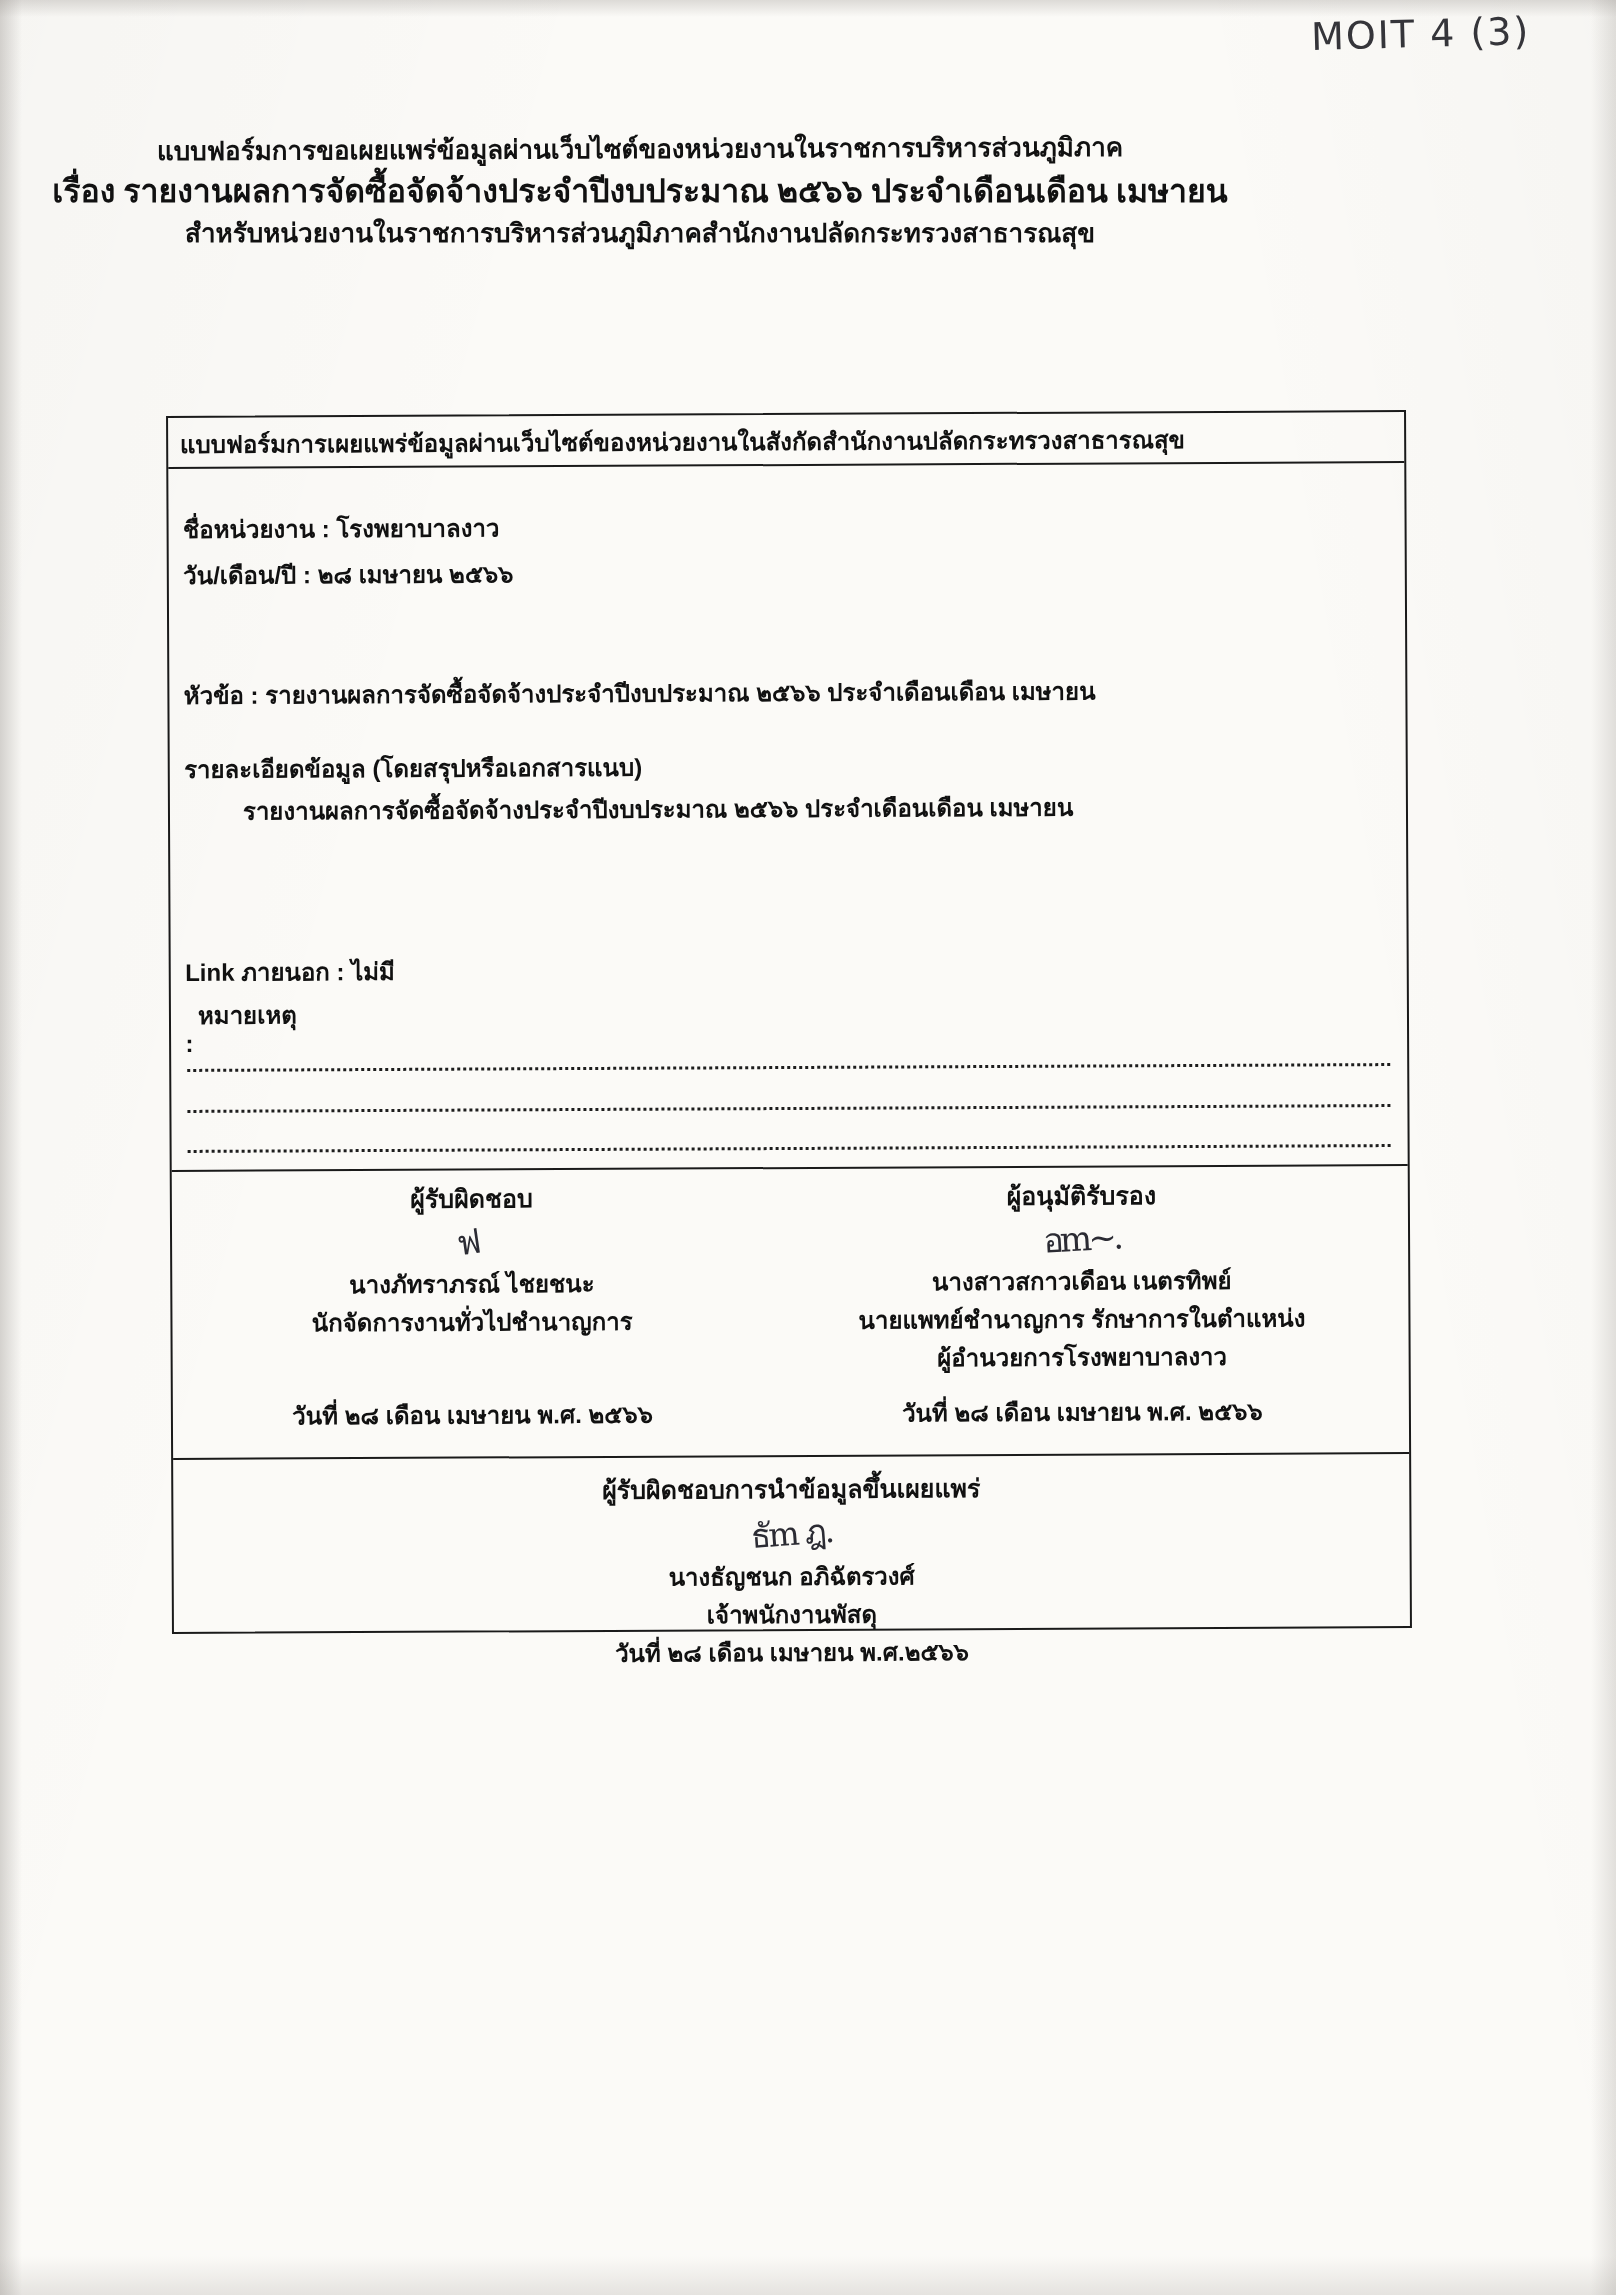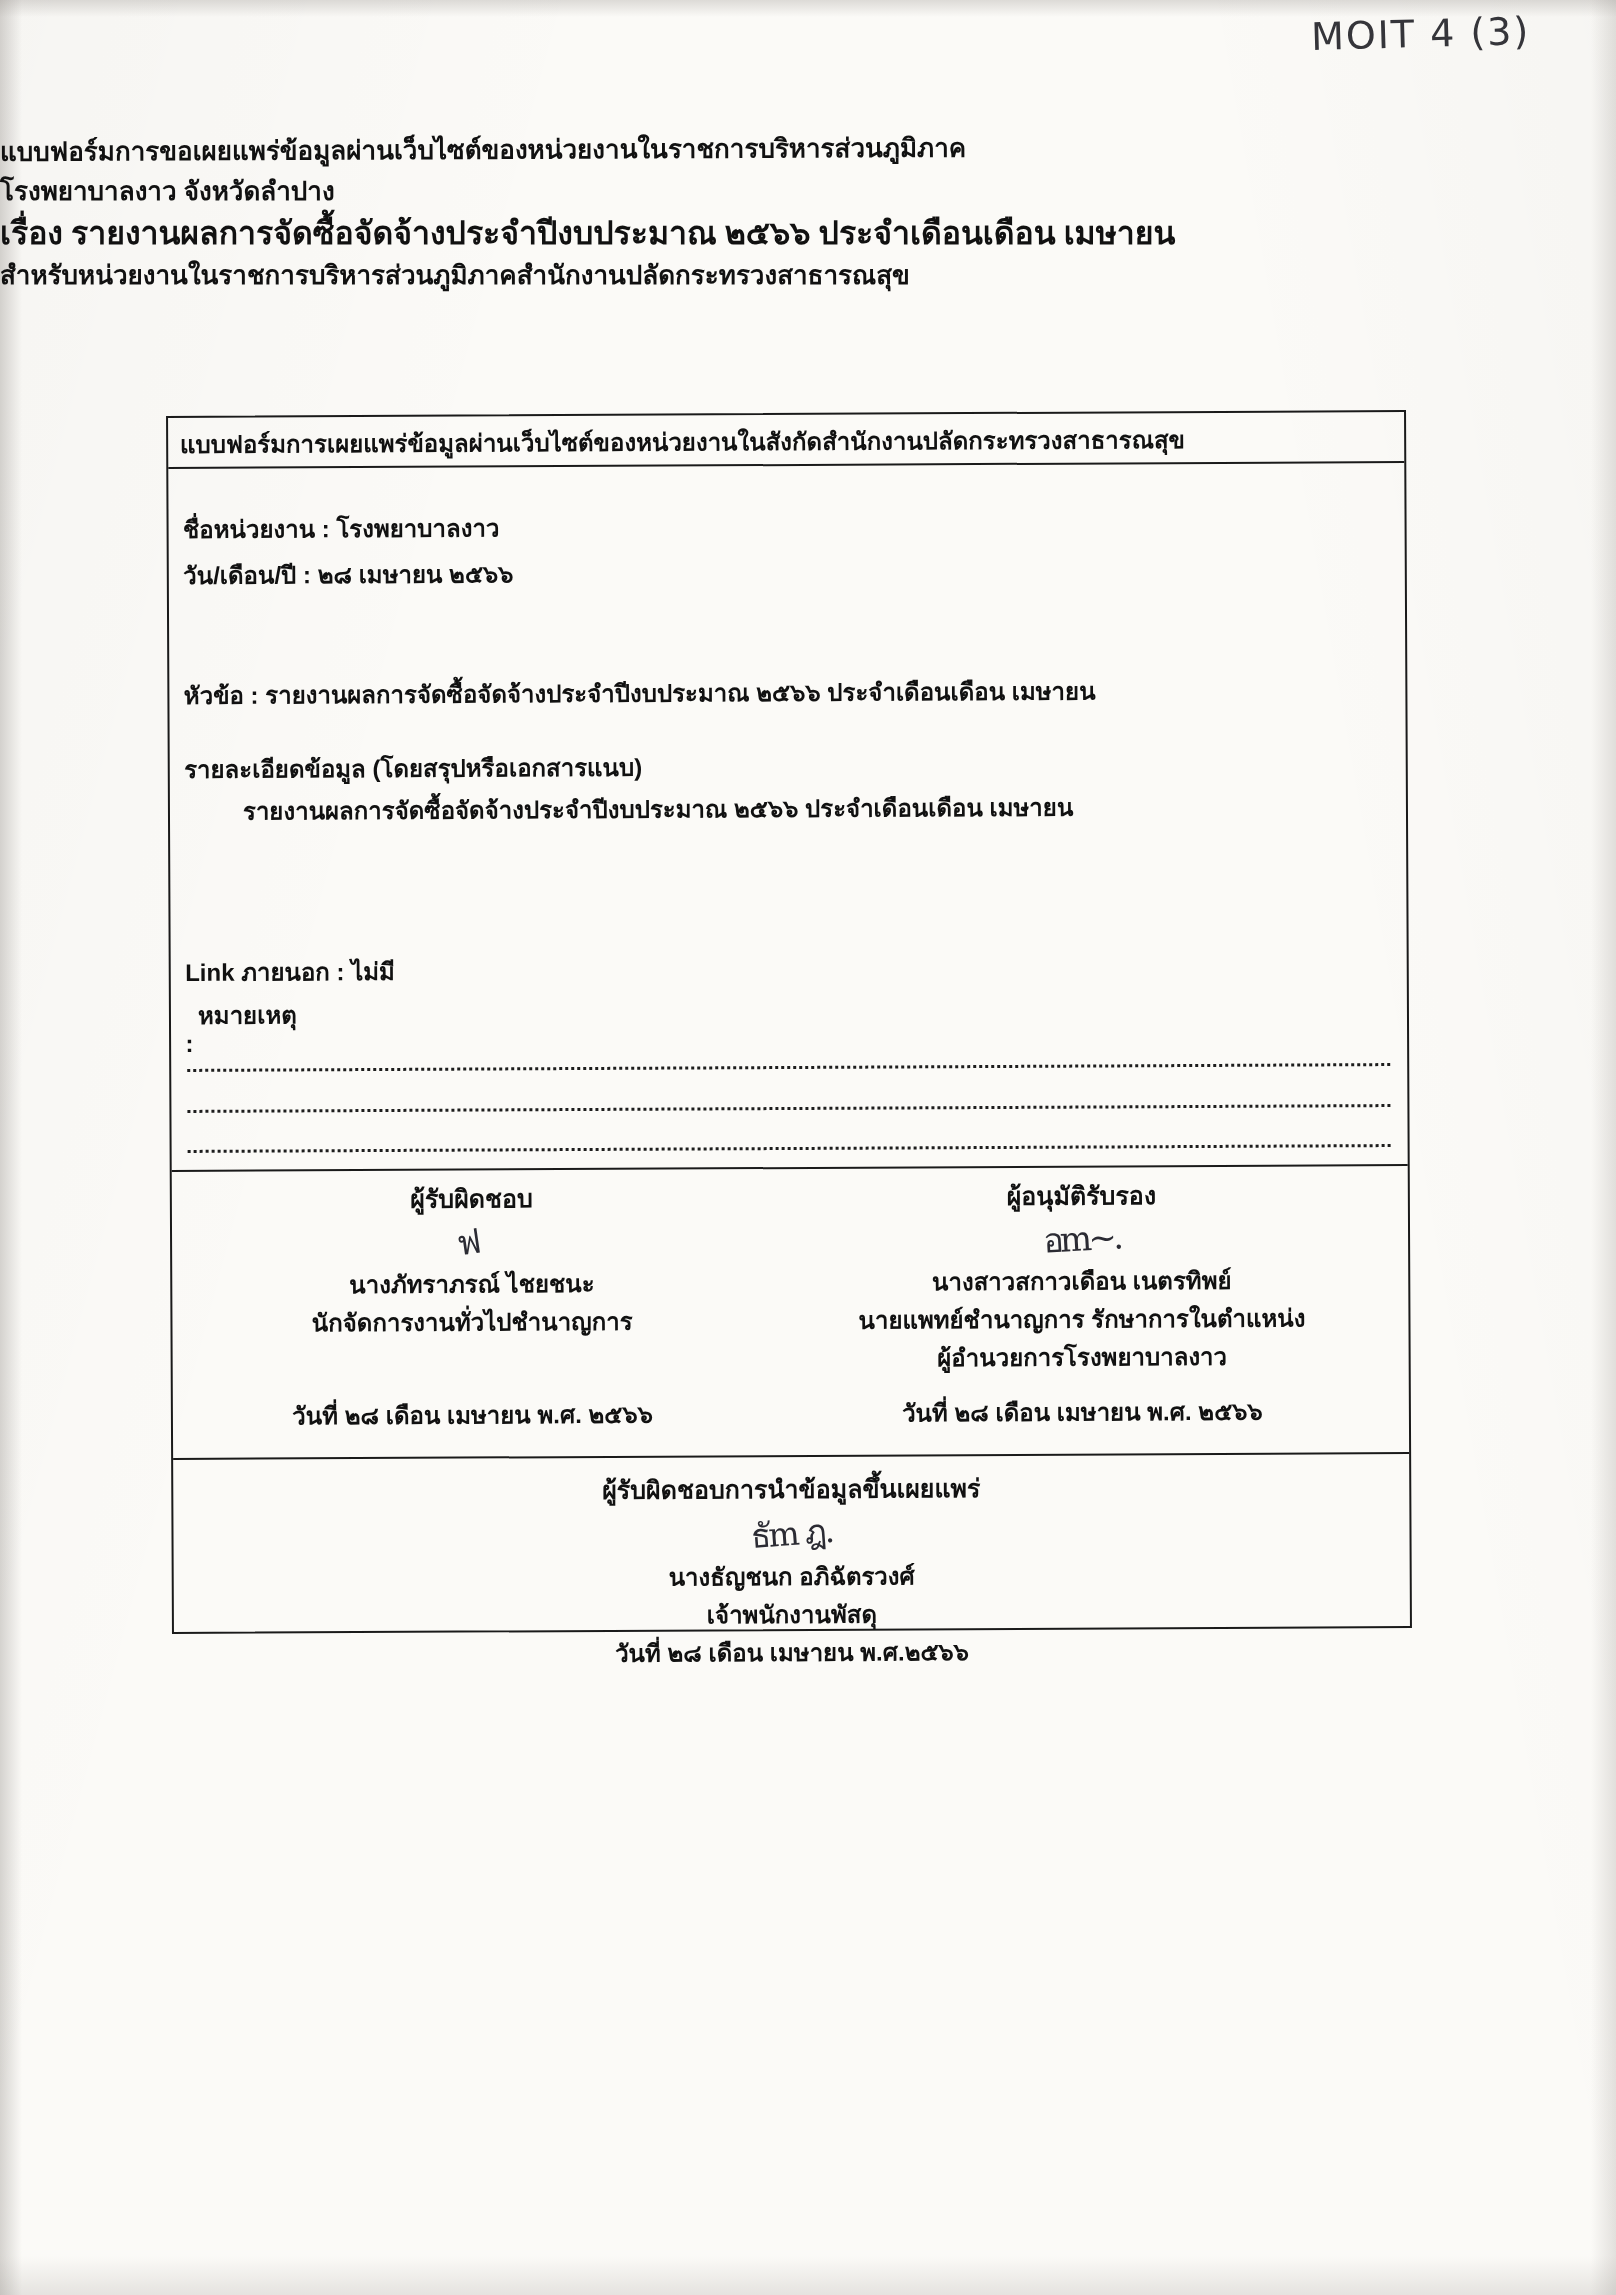--- a/index.html
+++ b/index.html
@@ -53,21 +53,21 @@
     transform: rotate(-1.6deg);
     white-space: nowrap;
   }
 
   
   .doc-header {
     position: absolute;
     left: 0;
     top: 128px;
     width: 1280px;
-    text-align: left;
+    text-align: center;
     color: #111;
   }
   .doc-header .hline {
     font-weight: bold;
     font-size: 26px;
     line-height: 42px;
     letter-spacing: 0px;
     white-space: nowrap;
   }
   .doc-header .hline.l1 { font-size: 26px; transform: rotate(-0.25deg); }
@@ -217,21 +217,20 @@
 
   <div class="scan-edge-left"></div>
   <div class="scan-edge-top"></div>
   <div class="scan-edge-right"></div>
   <div class="scan-edge-bottom"></div>
 
   <div class="moit-code">MOIT 4 (3)</div>
 
   <div class="doc-header">
     <div class="hline l1">แบบฟอร์มการขอเผยแพร่ข้อมูลผ่านเว็บไซต์ของหน่วยงานในราชการบริหารส่วนภูมิภาค</div>
-    <div class="hline l2">โรงพยาบาลงาว  จังหวัดลำปาง</div>
     <div class="hline l4">เรื่อง  รายงานผลการจัดซื้อจัดจ้างประจำปีงบประมาณ ๒๕๖๖  ประจำเดือนเดือน เมษายน</div>
     <div class="hline l5">สำหรับหน่วยงานในราชการบริหารส่วนภูมิภาคสำนักงานปลัดกระทรวงสาธารณสุข</div>
   </div>
 
   <div class="form-box">
 
     <div class="box-header">
       <div class="box-header-text">แบบฟอร์มการเผยแพร่ข้อมูลผ่านเว็บไซต์ของหน่วยงานในสังกัดสำนักงานปลัดกระทรวงสาธารณสุข</div>
     </div>
 

